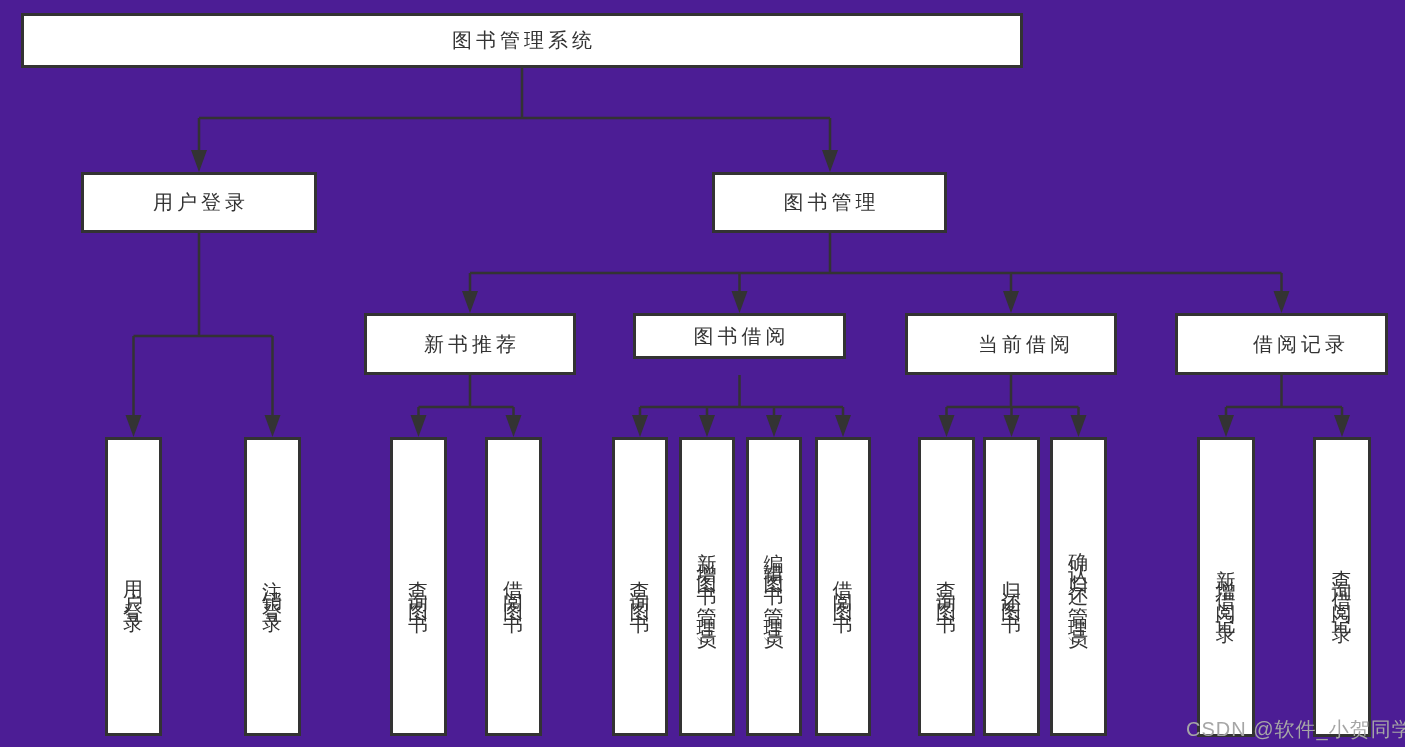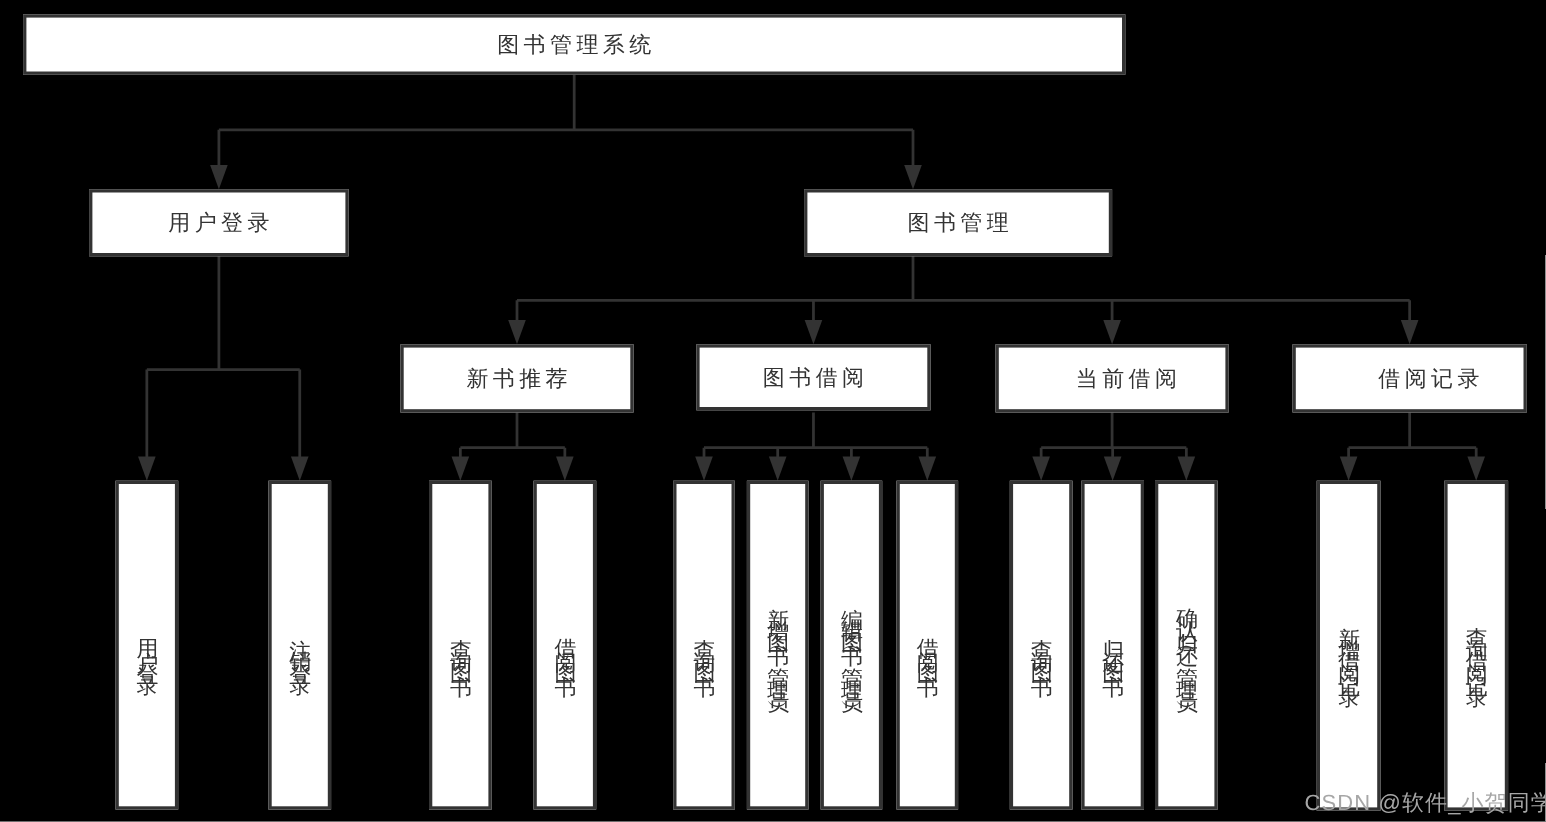--- a/index.html
+++ b/index.html
@@ -4,21 +4,21 @@
 <style>
   html, body {
     margin: 0;
     padding: 0;
     background: #ffffff;
   }
   .canvas {
     position: relative;
     width: 1405px;
     height: 747px;
-    background: #000000;
+    background: #4c1d95;
     font-family: "Liberation Sans", sans-serif;
     color: #333333;
     overflow: hidden;
   }
   .connectors {
     position: absolute;
     left: 0;
     top: 0;
     width: 1405px;
     height: 747px;
@@ -90,24 +90,24 @@
       <polygon points="1003.5,415 1019.5,415 1011.5,437"></polygon>
       <polygon points="1070.5,415 1086.5,415 1078.5,437"></polygon>
       <polygon points="1218,415 1234,415 1226,437"></polygon>
       <polygon points="1334,415 1350,415 1342,437"></polygon>
     </g>
   </svg>
 
   <div class="box hlabel" style="left:21px; top:13px; width:1002px; height:55px;">图书管理系统</div>
 
   <div class="box hlabel" style="left:81px; top:172px; width:236px; height:61px;">用户登录</div>
-  <div class="box hlabel" style="left:712px; top:172px; width:280px; height:61px;margin-left:19px;">图书管理</div>
+  <div class="box hlabel" style="left:712px; top:172px; width:235px; height:61px;">图书管理</div>
 
   <div class="box hlabel" style="left:364px; top:313px; width:212px; height:62px;font-family:Liberation Serif, serif;">新书推荐</div>
-  <div class="box hlabel" style="left:633px; top:313px; width:213px; height:60px;">图书借阅</div>
+  <div class="box hlabel" style="left:633px; top:313px; width:213px; height:46px;">图书借阅</div>
   <div class="box hlabel" style="left:905px; top:313px; width:212px; height:62px;padding-left:26px;">当前借阅</div>
   <div class="box hlabel" style="left:1175px; top:313px; width:213px; height:62px;padding-left:35px;">借阅记录</div>
 
   <div class="box vbox" style="left:105px; top:437px; width:57px; height:299px;">
     <span>用户登录</span>
   </div>
   <div class="box vbox" style="left:244px; top:437px; width:57px; height:299px;">
     <span>注销登录</span>
   </div>
 

